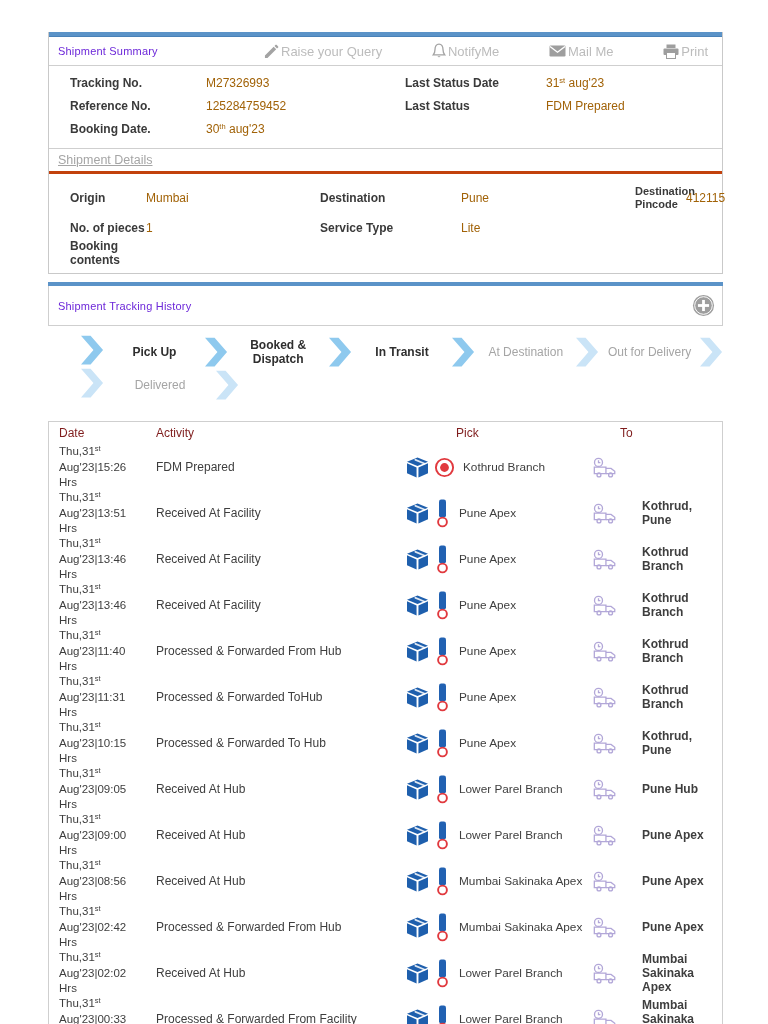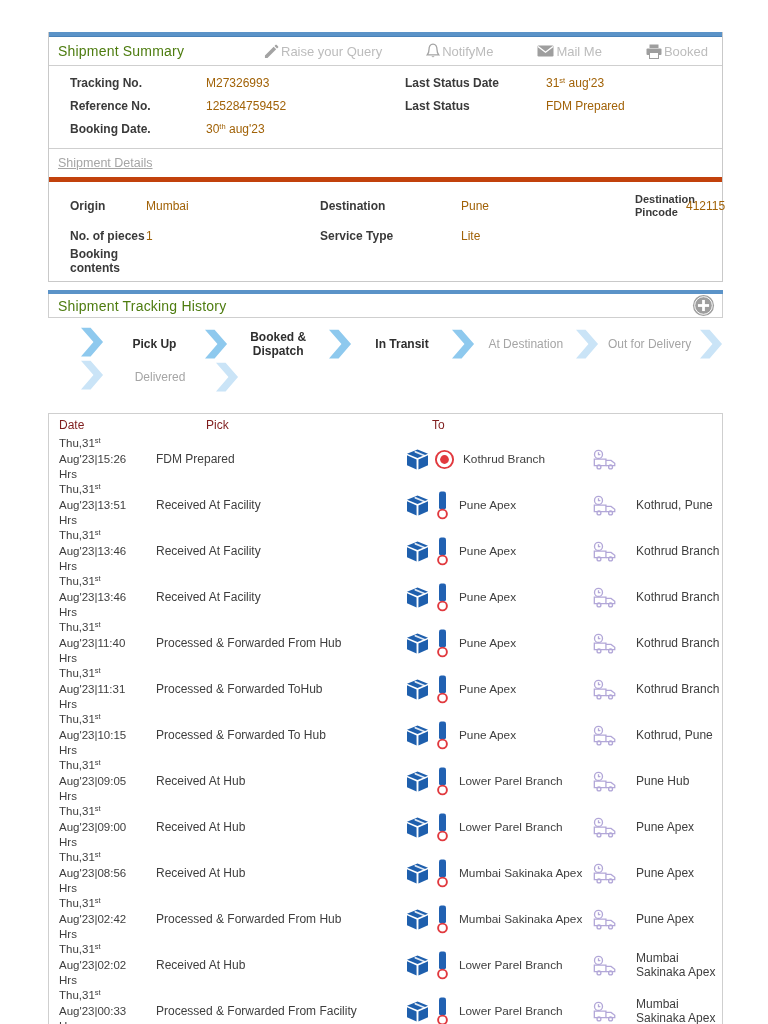--- a/index.html
+++ b/index.html
@@ -4,40 +4,40 @@
 <style>
   * { margin:0; padding:0; box-sizing:border-box; }
   html,body { background:#ffffff; }
   body { width:768px; height:1024px; font-family:"Liberation Sans", sans-serif; color:#3e3e3e; position:relative; overflow:hidden; }
   .content { position:absolute; left:48px; top:32px; width:675px; }
 
   
   .card1 { border:1px solid #c9c9c9; border-top:none; background:#fff; }
   .bluebar { height:5px; background:#5b93c8; border-bottom:1px solid #4a82b8; }
   .card1-header { height:29px; border-bottom:1px solid #cfcfcf; display:flex; align-items:center; }
-  .card-title { color:#4d7c0f; font-size:14px; letter-spacing:.2px; padding-left:9px; width:215px; }
+  .card-title { color:#6d28d9; font-size:11px; letter-spacing:.2px; padding-left:9px; width:215px; }
   .hdr-actions { flex:1; display:flex; justify-content:space-between; padding-right:14px; align-items:center; }
   .hdr-action { display:flex; align-items:center; gap:2px; color:#bcbcbc; font-size:13px; cursor:pointer; background:none; border:none; font-family:inherit; }
   .summary-grid { padding:5px 0 8px 2px; }
   .sgrow { display:grid; grid-template-columns:155px 180px 160px 1fr; align-items:center; min-height:23px; font-size:12px; }
   .flabel { font-weight:700; color:#3a3a3a;margin-left:19px; }
   .fvalue { color:#a16207; }
   .sup { font-size:7.5px; position:relative; top:-4px; }
 
-  .details-titlebox { border-top:1px solid #cfcfcf; border-bottom:5px solid #c2410c; height:34px; display:flex; align-items:center; }
+  .details-titlebox { border-top:1px solid #cfcfcf; border-bottom:3px solid #c2410c; height:26px; display:flex; align-items:center; }
   .details-title { color:#a5a5a5; font-size:12.5px; text-decoration:underline; margin-left:9px; }
   .details-grid { padding:6px 0 6px 2px; }
   .dgrow { display:grid; grid-template-columns:95px 155px 160px 155px 70px 1fr; align-items:center; min-height:23px; font-size:12px; }
   .dgrow .flabel.small2 { font-size:11px; line-height:13px; }
   .dgrow1 { min-height:36px; }
 
   
   .card2 { margin-top:8px; }
   .bluebar2 { height:4px; background:#5b93c8; }
-  .tracking-header { border:1px solid #cfcfcf; border-top:none; height:24px; display:flex; align-items:center; background:#fff; }
+  .tracking-header { border:1px solid #cfcfcf; border-top:none; height:40px; display:flex; align-items:center; background:#fff; }
   .plus-btn { margin-left:auto; margin-right:7px; width:23px; height:23px; border:none; background:none; padding:0; cursor:pointer; display:flex; }
 
   .steps-wrap { overflow:hidden; padding-top:9px; }
   .steps-row { display:flex; align-items:flex-start; height:33px;padding-left:45px; }
   .step { display:flex; align-items:center; width:135px; height:33px; }
   .step-label { flex:1; text-align:center; font-size:12px; }
   .step-label.done { color:#2f2f2f; font-weight:700; }
   .step-label.pending { color:#a5a5a5; }
   .lead-chev { margin-left:-12px; display:flex; }
   .chev { display:flex; }
@@ -47,21 +47,21 @@
   .thead { display:grid; grid-template-columns:97px 250px 188px 140px; height:22px; align-items:center; color:#7f1d1d; font-size:12px; }
   .thead .h-date { padding-left:10px; }
   .thead .h-activity { padding-left:10px; }
   .thead .h-from { padding-left:60px; }
   .thead .h-to { padding-left:36px; }
   .trow { display:grid; grid-template-columns:97px 250px 188px 140px; min-height:36.4px; align-items:center; }
   .c-date { padding-left:10px; font-size:11.5px; color:#3d3d3d; line-height:15px; }
   .c-activity { padding-left:10px; font-size:12px; color:#3e3e3e; }
   .c-from { padding-left:10px; display:flex; align-items:center; gap:5px; }
   .from-text { font-size:11.8px; color:#3e3e3e; white-space:nowrap; margin-left:3px; }
-  .c-to { padding-left:8px; display:flex; align-items:center; gap:18px; }
+  .c-to { padding-left:8px; display:flex; align-items:center; gap:24px;font-weight:bold; }
   .to-text { font-size:12px; color:#3e3e3e; width:104px; line-height:14px; }
   .icon { display:flex; align-items:center; }
 </style>
 </head>
 <body>
 
 <div class="content">
 
   <div class="card1">
     <div class="bluebar"></div>
@@ -95,21 +95,21 @@
             <span>Mail Me</span>
           </button>
           <button class="hdr-action">
             <span class="icon">
               <svg width="16" height="15" viewBox="0 0 16 15">
                 <rect x="3.5" y="0.5" width="9" height="3.5" fill="#9e9e9e"></rect>
                 <rect x="0.5" y="4.5" width="15" height="6.5" rx="1" fill="#9e9e9e"></rect>
                 <rect x="3.5" y="8.5" width="9" height="6" fill="#fff" stroke="#9e9e9e"></rect>
               </svg>
             </span>
-            <span>Booked</span>
+            <span>Print</span>
           </button>
         </div>
     </div>
     <div class="summary-grid" id="summary-grid">
         <div class="sgrow">
           <span class="flabel"><span>Tracking No.</span></span>
           <span class="fvalue"><span>M27326993</span></span>
           <span class="flabel"><span>Last Status Date</span></span>
           <span class="fvalue"><span>31</span><span class="sup">st</span><span> aug'23</span></span>
         </div>
@@ -227,20 +227,21 @@
               </svg>
             </span>
           </div>
         </div>
       </div>
   </div>
 
   <div class="table-card">
     <div class="thead" id="thead">
         <span class="h-date">Date</span>
+        <span class="h-activity">Activity</span>
         <span class="h-from">Pick</span>
         <span class="h-to">To</span>
       </div>
     <div id="tbody">
         <div class="trow">
           <div class="c-date">
             <div><span>Thu,31</span><span class="sup">st</span></div>
             <div>Aug'23|15:26 Hrs</div>
           </div>
           <div class="c-activity">FDM Prepared</div>

